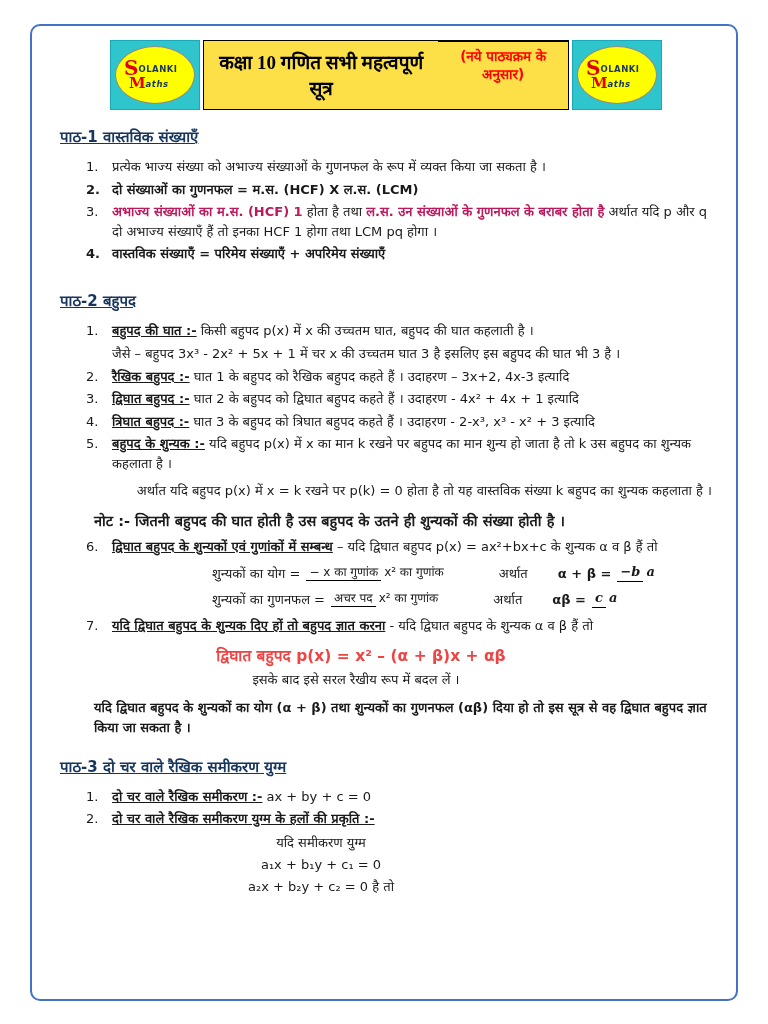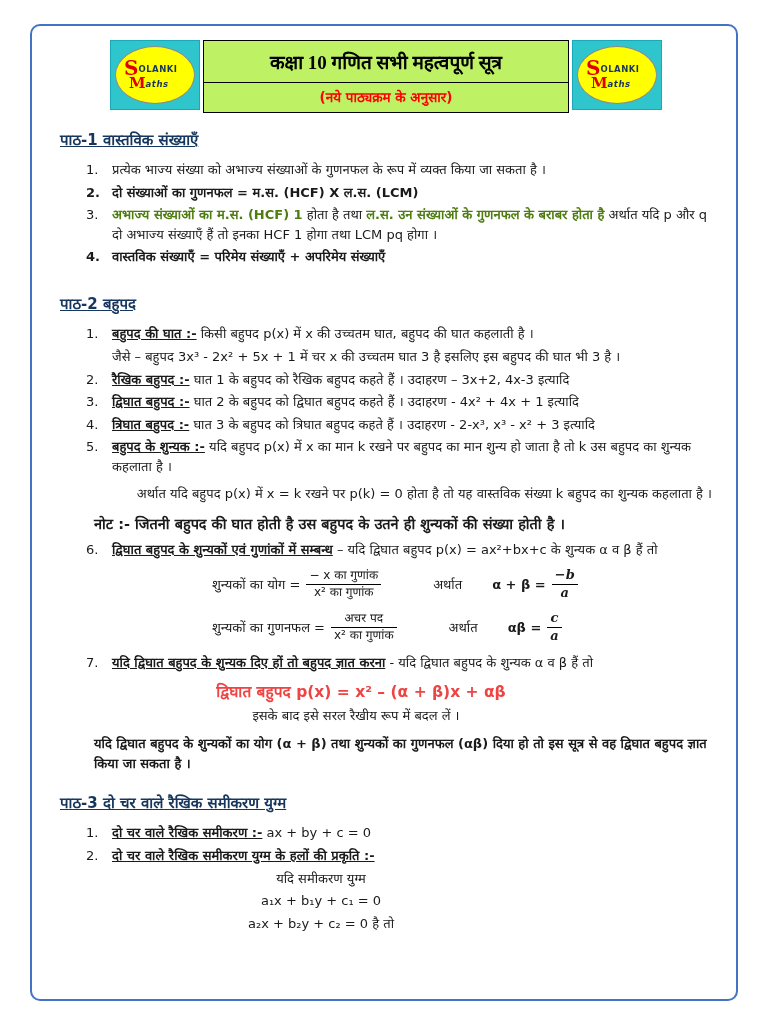--- a/index.html
+++ b/index.html
@@ -23,39 +23,39 @@
   .logo-oval {
     width: 80px; height: 58px; background: #ffff00; border: 1px solid #8a8a8a;
     border-radius: 50%; display: flex; flex-direction: column; justify-content: center;
     padding-left: 8px;
   }
   .logo-initial { color: #e00000; font-family: "DejaVu Serif", "Liberation Serif", serif; font-weight: bold; font-size: 20px; line-height: 15px; vertical-align: middle; }
   .logo-initial.m { font-size: 15px; }
   .logo-rest { color: #17365d; font-weight: bold; font-size: 8.5px; letter-spacing: 0.5px; }
   .logo-rest.italic { font-style: italic; }
   .logo-row2 { margin-left: 5px; margin-top: -1px; }
-  .title-box { flex: 0 0 366px; background: #bef264; border: 1px solid #000; text-align: center; display: flex; flex-direction: column; justify-content: center; }
+  .title-box { flex: 0 0 366px; background: #fde047; border: 1px solid #000; text-align: center; display: flex; justify-content: center; }
   .page-title { font-family: "Liberation Serif", "DejaVu Serif", serif; font-weight: bold; font-size: 19px; padding: 8px 4px 7px; color: #000; }
   .page-subtitle { color: #ff0000; font-weight: bold; font-size: 13.5px; border-top: 1px solid #000; padding: 5px 0 6px; }
   
   .content { margin-top: 16px; }
   .sec-head { display: inline-block; font-size: 15px; font-weight: bold; color: #17365d; text-decoration: underline; margin: 0 0 8px 0; }
   .sec-gap { margin-top: 26px; }
   .list { margin-left: 26px; }
   .li { display: flex; align-items: flex-start; margin: 3px 0; line-height: 1.5; }
   .num { flex: 0 0 26px; }
   .li-text { flex: 1; }
   .bold { font-weight: bold; }
-  .orange { color: #4d7c0f; font-weight: bold; }
+  .orange { color: #be185d; font-weight: bold; }
   .uhead { font-weight: bold; text-decoration: underline; }
   .example { margin-top: 4px; }
   .para { margin: 8px 0 4px 2px; line-height: 1.5; text-align: right; }
   .note { font-weight: bold; font-size: 14.5px; margin: 9px 0 7px 34px; }
   .formula-row { display: flex; align-items: center; margin: 8px 0 8px 152px; }
-  .frac { display: inline-flex; flex-direction: column; text-align: center; font-size: 12px; line-height: 1.3; margin: 0 6px; }
+  .frac { display: inline-flex; flex-direction: row; text-align: center; font-size: 12px; line-height: 1.3; margin: 0 6px; }
   .frac .top { border-bottom: 1px solid #000; padding: 0 3px; }
   .frac .bot { padding: 0 3px; }
   .frac.math { font-family: "DejaVu Serif", "Liberation Serif", serif; font-style: italic; font-weight: bold; font-size: 13px; }
   .arthat { margin: 0 30px 0 46px; }
   .blue-formula { text-align: center; color: #ef4444; font-weight: bold; font-size: 15.5px; margin: 8px 50px 4px 0; }
   .center-line { text-align: center; margin: 2px 60px 10px 0; }
   .closing { font-weight: bold; margin: 10px 4px 0 34px; line-height: 1.55; }
   .eq-block { text-align: center; margin: 2px 130px 0 0; line-height: 1.7; }
 </style>
 </head>

